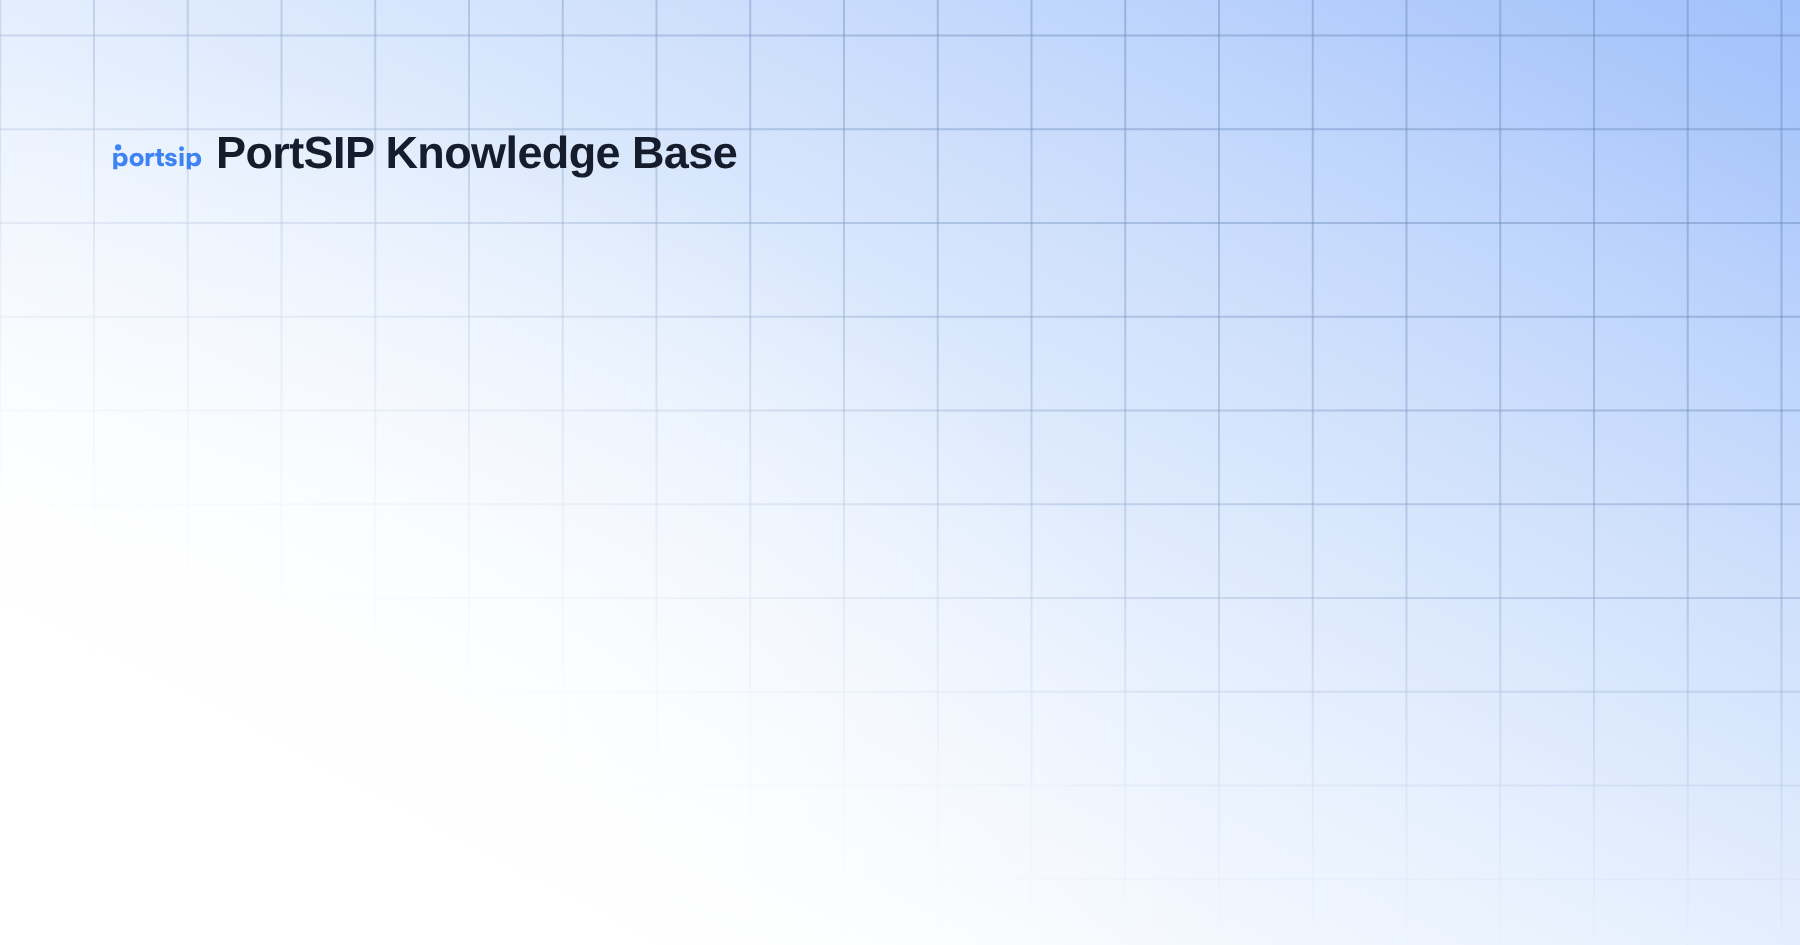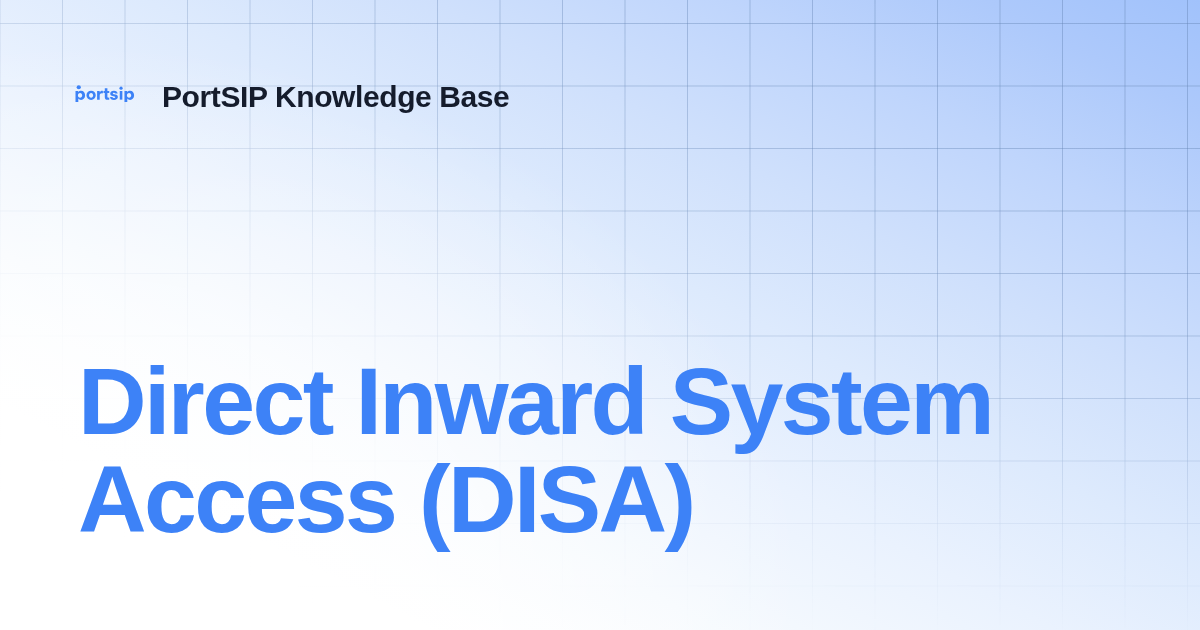--- a/index.html
+++ b/index.html
@@ -97,21 +97,22 @@
   .content {
     position:absolute;
     inset:0;
   }
 
   .brand-row {
     position:absolute;
     left:74px;
     top:82px;
     display:flex;
-    gap:26px;
+    align-items:center;
+    gap:8px;
     height:42px;
   }
 
   .brand-logo {
     display:block;
     width:62px;
     height:20px;
     flex:0 0 auto;
   }
 
@@ -167,16 +168,15 @@
           <path d="M91.5 18h5.2v17.3h-5.2V18z"></path>
           <circle cx="94.1" cy="12.3" r="3.2"></circle>
 
           <path d="M101 18h5.4v2.4c1.3-1.9 3.3-2.9 5.8-2.9 4.7 0 8 3.6 8 9.1s-3.3 9.2-8 9.2c-2.4 0-4.3-.9-5.6-2.6V40H101V18zm9.1 13.4c2.6 0 4.3-1.9 4.3-4.8s-1.7-4.8-4.3-4.8-4.3 1.9-4.3 4.8 1.7 4.8 4.3 4.8z"></path>
         </g>
       </svg>
 
       <span class="brand-title">PortSIP Knowledge Base</span>
     </div>
 
-    <h1 class="page-title">Direct Inward System Access (DISA)</h1>
 
   </div>
 </div>
 
 </body></html>

